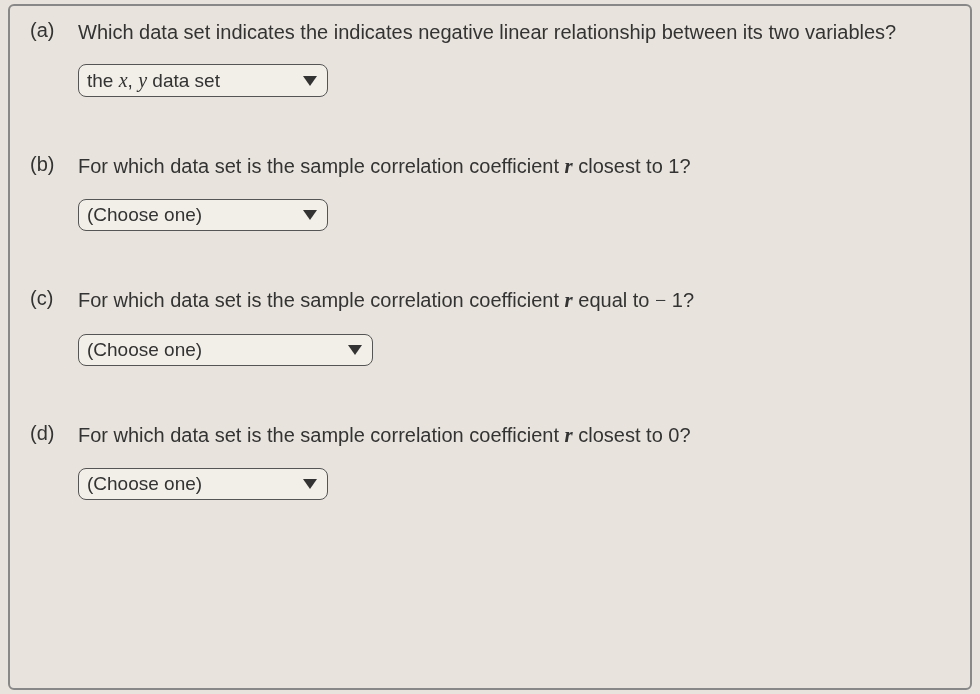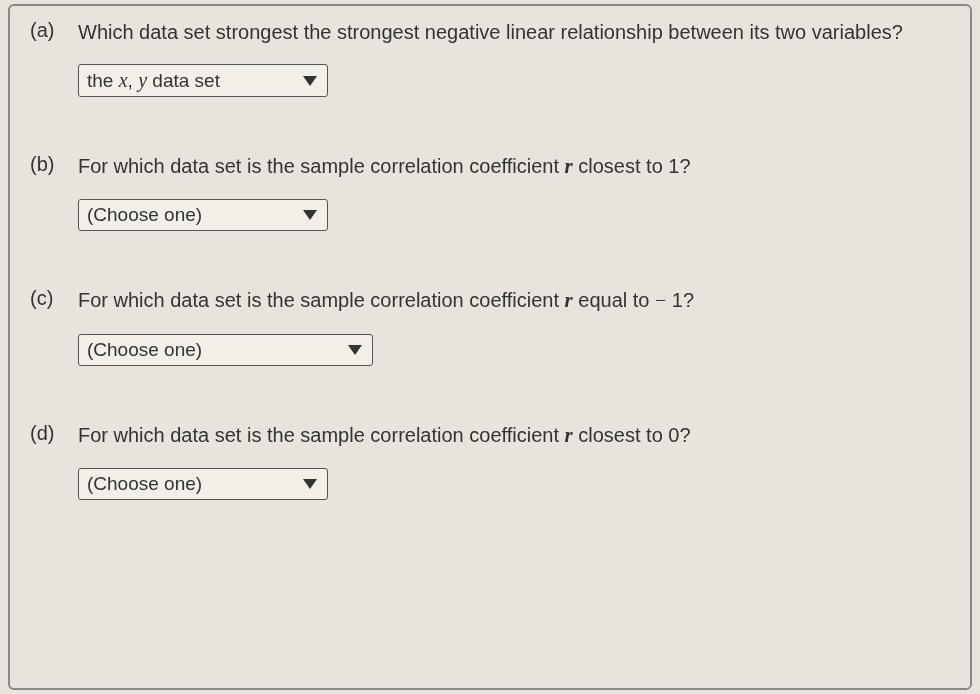--- a/index.html
+++ b/index.html
@@ -54,21 +54,21 @@
       font-size: 21px;
     }
     .dropdown-wrapper {
       margin-left: 48px;
       margin-top: 14px;
     }
     .dropdown {
       display: inline-flex;
       align-items: center;
       border: 1.5px solid #555;
-      border-radius: 3px;
+      border-radius: 8px;
       background: #f2efe8;
       padding: 4px 10px 4px 8px;
       cursor: pointer;
       min-height: 32px;
     }
     .dropdown-text {
       font-size: 19px;
       color: #333;
       margin-right: 16px;
     }
@@ -97,21 +97,21 @@
       font-family: 'Times New Roman', serif;
     }
   </style>
 </head>
 <body>
 
 <div class="container">
 
   <div class="question-block first">
     <div class="label">(a)</div>
-    <div class="question-text">Which data set strongest the strongest negative linear relationship between its two variables?</div>
+    <div class="question-text">Which data set indicates the indicates negative linear relationship between its two variables?</div>
   </div>
   <div class="dropdown-wrapper">
     <div class="dropdown wide">
       <span class="dropdown-text">the <span class="italic">x</span>, <span class="italic">y</span> data set</span>
       <span class="dropdown-arrow"></span>
     </div>
   </div>
 
   <div class="question-block later">
     <div class="label">(b)</div>

